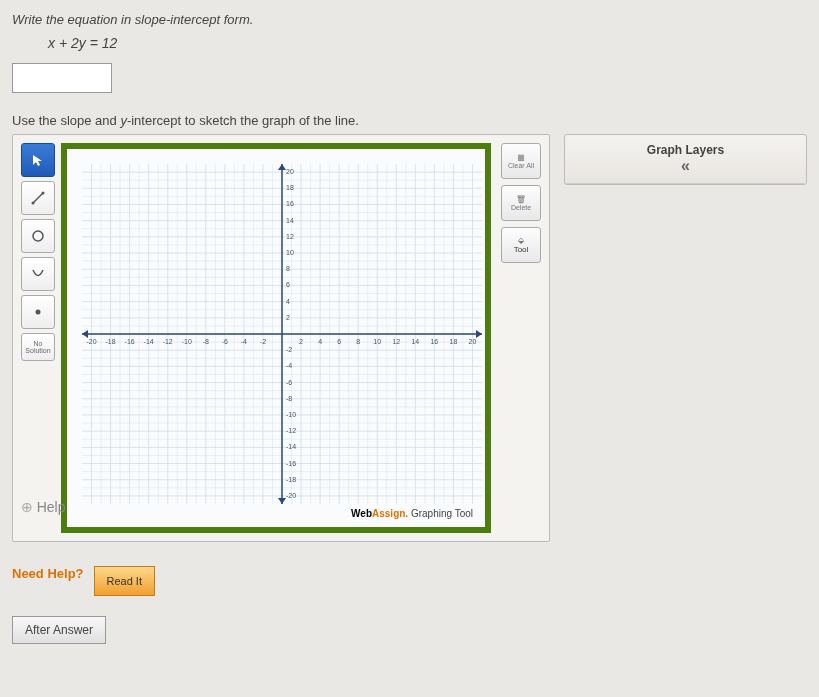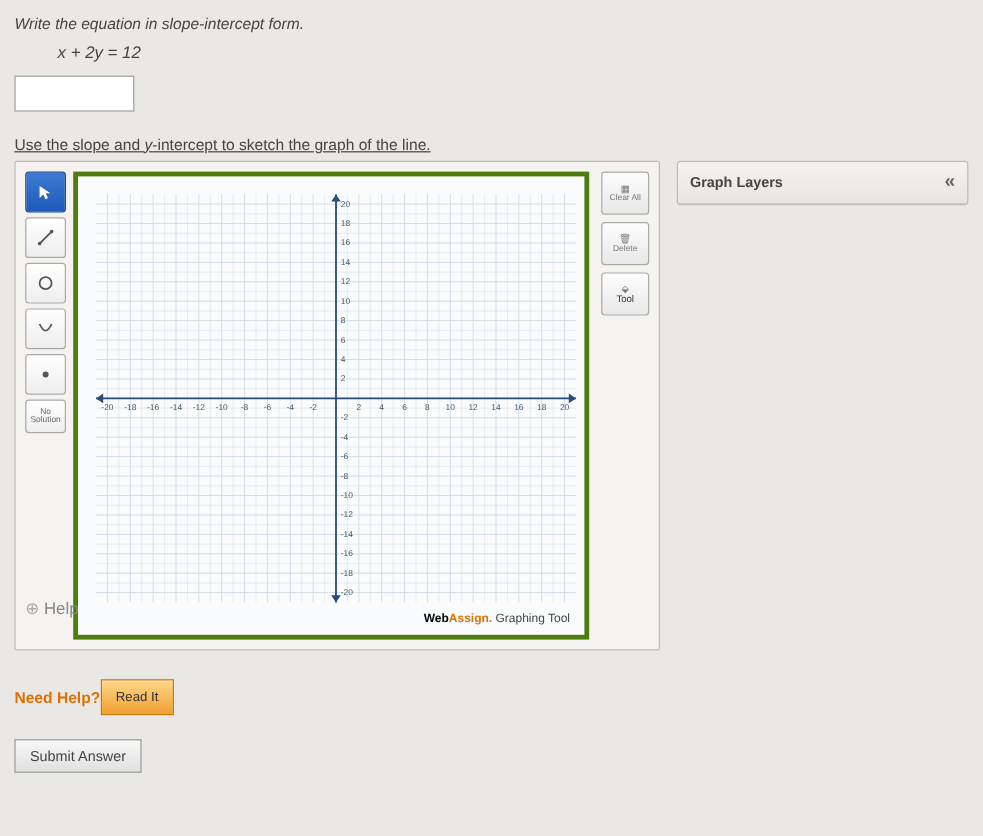--- a/index.html
+++ b/index.html
@@ -13,21 +13,21 @@
   font-size: 13px;
 }
 .instruction { margin-bottom: 8px; font-style: italic; }
 .equation { margin-left: 36px; font-style: italic; margin-bottom: 12px; font-size: 14px; }
 .answer-box {
   width: 100px; height: 30px;
   background: #fff;
   border: 1px solid #999;
   margin-bottom: 20px;
 }
-.instruction2 { margin-bottom: 6px; text-decoration: underline; }
+.instruction2 { margin-bottom: 6px; }
 .graph-container {
   display: flex;
   align-items: flex-start;
   gap: 8px;
 }
 .tool-wrap {
   background: #f5f3f0;
   border: 1px solid #bbb;
   padding: 8px;
   border-radius: 2px;
@@ -62,21 +62,21 @@
   position: absolute;
   bottom: 26px; left: 8px;
   font-size: 14px;
   color: #888;
 }
 .help-link::before { content: "⊕ "; color:#aaa; }
 .graph-area {
   width: 430px;
   height: 390px;
   background: #fafbfc;
-  border: 4px solid #4d7c0f;
+  border: 6px solid #4d7c0f;
   position: relative;
 }
 .graph-footer {
   position: absolute;
   bottom: 8px;
   right: 12px;
   font-size: 10px;
 }
 .graph-footer b { color: #000; }
 .graph-footer .assign { color: #e07000; font-weight: bold; }
@@ -104,35 +104,36 @@
   margin-left: 6px;
 }
 .layers-header {
   padding: 8px 10px;
   font-weight: bold;
   font-size: 12px;
   display: flex;
   justify-content: space-between;
   align-items: center;
   border-bottom: 1px solid #ccc;
+  flex-direction: column;
 }
 .layers-body {
   padding: 10px;
   font-size: 12px;
   line-height: 1.4;
   color: #555;
 }
 .chev { font-size: 16px; color: #666; cursor: pointer; }
 .need-help {
   margin-top: 24px;
   color: #e07000;
   font-weight: bold;
   font-size: 13px;
   display: flex;
-  align-items: center;
+  gap: 10px;
 }
 .read-it {
   background: linear-gradient(#ffd78a,#f0a030);
   border: 1px solid #c77a10;
   padding: 8px 12px;
   font-size: 11px;
   color: #333;
   cursor: pointer;
 }
 .submit-btn {
@@ -355,16 +356,16 @@
       <span class="chev">«</span>
     </div>
   </div>
 </div>
 
 <div class="need-help">
   <span>Need Help?</span>
   <button class="read-it">Read It</button>
 </div>
 
-<button class="submit-btn">Submit Answer</button>
+<button class="submit-btn">After Answer</button>
 
 
 
 
 </body></html>

